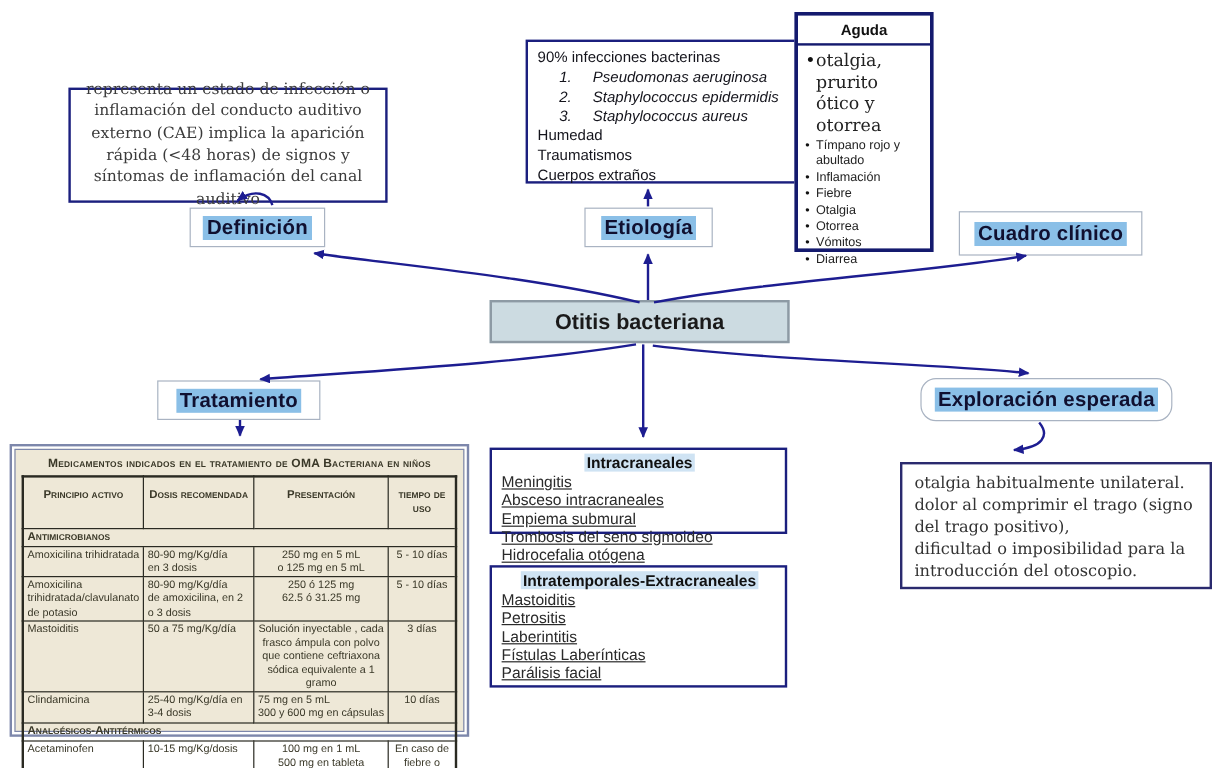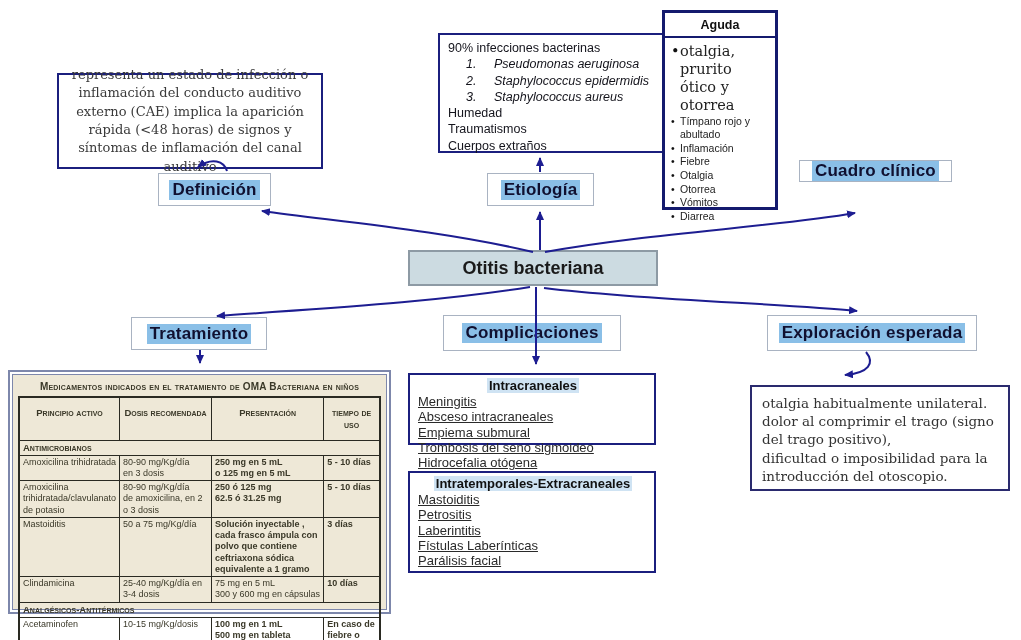--- a/index.html
+++ b/index.html
@@ -27,24 +27,24 @@
   .blist li{position:relative;padding-left:9px;color:#222;}
   .blist li::before{content:"\2022";position:absolute;left:0;top:0;color:#111;}
   .b-serif{font-family:"DejaVu Serif",serif;font-size:14.5px;line-height:1.25;white-space:pre-line;color:#222;}
   .b-sans{font-size:10.5px;line-height:1.3;}
 
   
   .label-box{position:absolute;background:#fff;border:1px solid #a9b3c2;display:flex;align-items:center;justify-content:center;box-sizing:border-box;}
   .label-box .hl{background:#8abfe7;padding:0 3px;font-weight:bold;font-size:17px;color:#101030;letter-spacing:0.2px;white-space:nowrap;}
   .lb-definicion{left:158px;top:173px;width:113px;height:33px;}
   .lb-etiologia{left:487px;top:173px;width:107px;height:33px;}
-  .lb-cuadro{left:799px;top:160px;width:153px;height:22px;}
+  .lb-cuadro{left:799px;top:176px;width:153px;height:37px;}
   .lb-tratamiento{left:131px;top:317px;width:136px;height:33px;}
   .lb-complicaciones{left:443px;top:315px;width:178px;height:36px;}
-  .lb-exploracion{left:767px;top:315px;width:210px;height:36px;}
+  .lb-exploracion{left:767px;top:315px;width:210px;height:36px;border-radius:13px;}
 
   .center-box{position:absolute;left:408px;top:250px;width:250px;height:36px;background:#ccdbe1;border:2px solid #8d9aa4;display:flex;align-items:center;justify-content:center;font-weight:bold;font-size:18px;color:#1a1a1a;box-sizing:border-box;}
 
   
   .comp-box{padding:3px 6px 0 8px;}
   .comp1{left:408px;top:373px;width:248px;height:72px;}
   .comp2{left:408px;top:471px;width:248px;height:102px;}
   .comp-head{text-align:center;font-weight:bold;font-size:13px;color:#111;margin-bottom:1px;}
   .comp-head span{background:#cfe3f3;padding:0 2px;}
   .plain-list{list-style:none;margin:0;padding:0;font-size:13px;color:#2a2a2a;line-height:1.18;text-decoration:underline;}
@@ -54,21 +54,21 @@
 
   
   .tbl-frame{position:absolute;left:8px;top:370px;width:383px;height:244px;border:2px solid #7d87ab;background:#fff;box-sizing:border-box;padding:2px;}
   .tbl-frame-inner{border:1px solid #7d87ab;background:#eee8d7;height:100%;box-sizing:border-box;padding:4px 5px 3px;}
   .tbl-title{text-align:center;font-variant:small-caps;font-weight:bold;font-size:10px;color:#3a3828;padding:2px 0 4px;letter-spacing:0.2px;}
   table.meds{width:100%;border-collapse:collapse;border:2px solid #2a2a22;font-size:9px;color:#3a3828;}
   table.meds th,table.meds td{border:1px solid #2a2a22;padding:1px 3px;vertical-align:top;white-space:pre-line;line-height:1.25;}
   table.meds th{font-variant:small-caps;font-weight:bold;text-align:center;font-size:9.5px;padding:9px 2px;}
   .sect-row td{font-variant:small-caps;font-weight:bold;font-size:9.5px;padding:0px 3px;}
   .c-act{width:26%;} .c-dos{width:26%;} .c-pres{width:32%;} .c-tie{width:16%;}
-  td.ctr{text-align:left;font-weight:bold;}
+  td.ctr{text-align:center;}
 
   .arrows{position:absolute;left:0;top:0;width:1021px;height:640px;pointer-events:none;}
 </style>
 </head>
 <body>
 
 <div class="canvas">
 
   <div class="cbox navy2 def-box">
     <div class="def-text">representa un estado de infección o inflamación del conducto auditivo externo (CAE) implica la aparición rápida (&lt;48 horas) de signos y síntomas de inflamación del canal auditivo</div>
@@ -118,23 +118,20 @@
   </div>
   <div class="label-box lb-etiologia">
     <span class="hl">Etiología</span>
   </div>
   <div class="label-box lb-cuadro">
     <span class="hl">Cuadro clínico</span>
   </div>
   <div class="label-box lb-tratamiento">
     <span class="hl">Tratamiento</span>
   </div>
-  <div class="label-box lb-complicaciones">
-    <span class="hl">Complicaciones</span>
-  </div>
   <div class="label-box lb-exploracion">
     <span class="hl">Exploración esperada</span>
   </div>
 
   <div class="center-box">
     <span>Otitis bacteriana</span>
   </div>
 
   <div class="tbl-frame">
     <div class="tbl-frame-inner">

